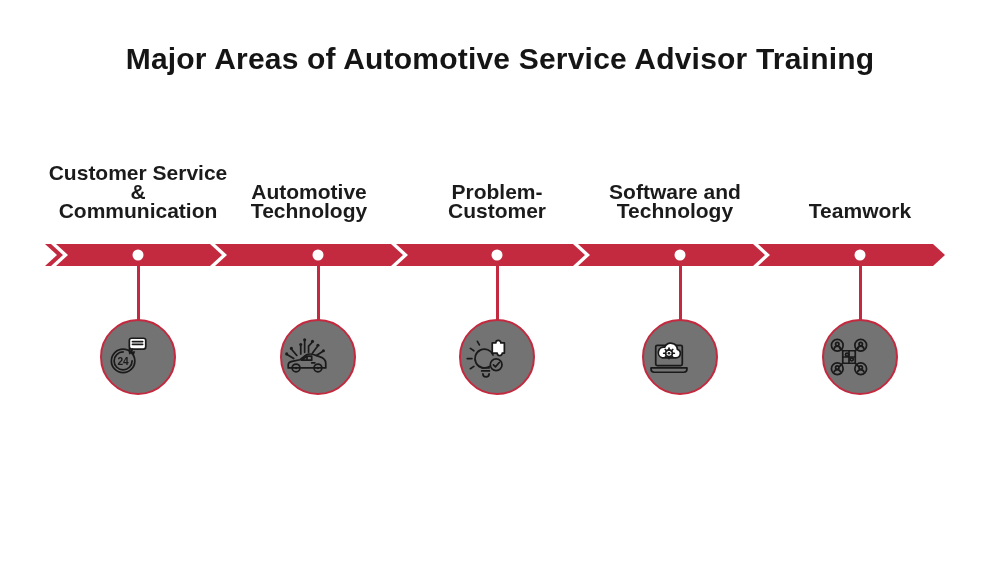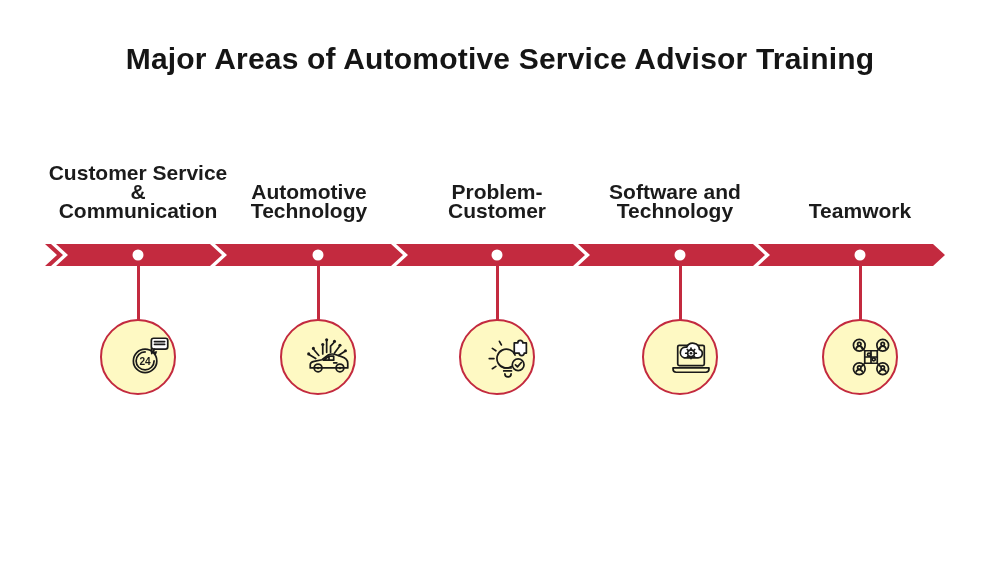--- a/index.html
+++ b/index.html
@@ -35,22 +35,22 @@
   }
   .connector.c1 { left:136.5px; }
   .connector.c2 { left:316.5px; }
   .connector.c3 { left:495.5px; }
   .connector.c4 { left:678.5px; }
   .connector.c5 { left:858.5px; }
 
   .icon-circle {
     position:absolute; top:319px; width:76px; height:76px;
     border:2.5px solid var(--accent); border-radius:50%;
-    background:#fef9c3; z-index:3;
-    display:flex; align-items:center; justify-content:flex-end;
+    background:#737373; z-index:3;
+    display:flex; align-items:center; justify-content:flex-start;
   }
   .icon-circle.c1 { left:100px; }
   .icon-circle.c2 { left:280px; }
   .icon-circle.c3 { left:459px; }
   .icon-circle.c4 { left:642px; }
   .icon-circle.c5 { left:822px; }
 
   .glyph { width:50px; height:50px; }
   .glyph path, .glyph circle.s, .glyph rect, .glyph polyline, .glyph line {
     fill:none; stroke:#1a1a1a; stroke-width:2.2; stroke-linecap:round; stroke-linejoin:round;

